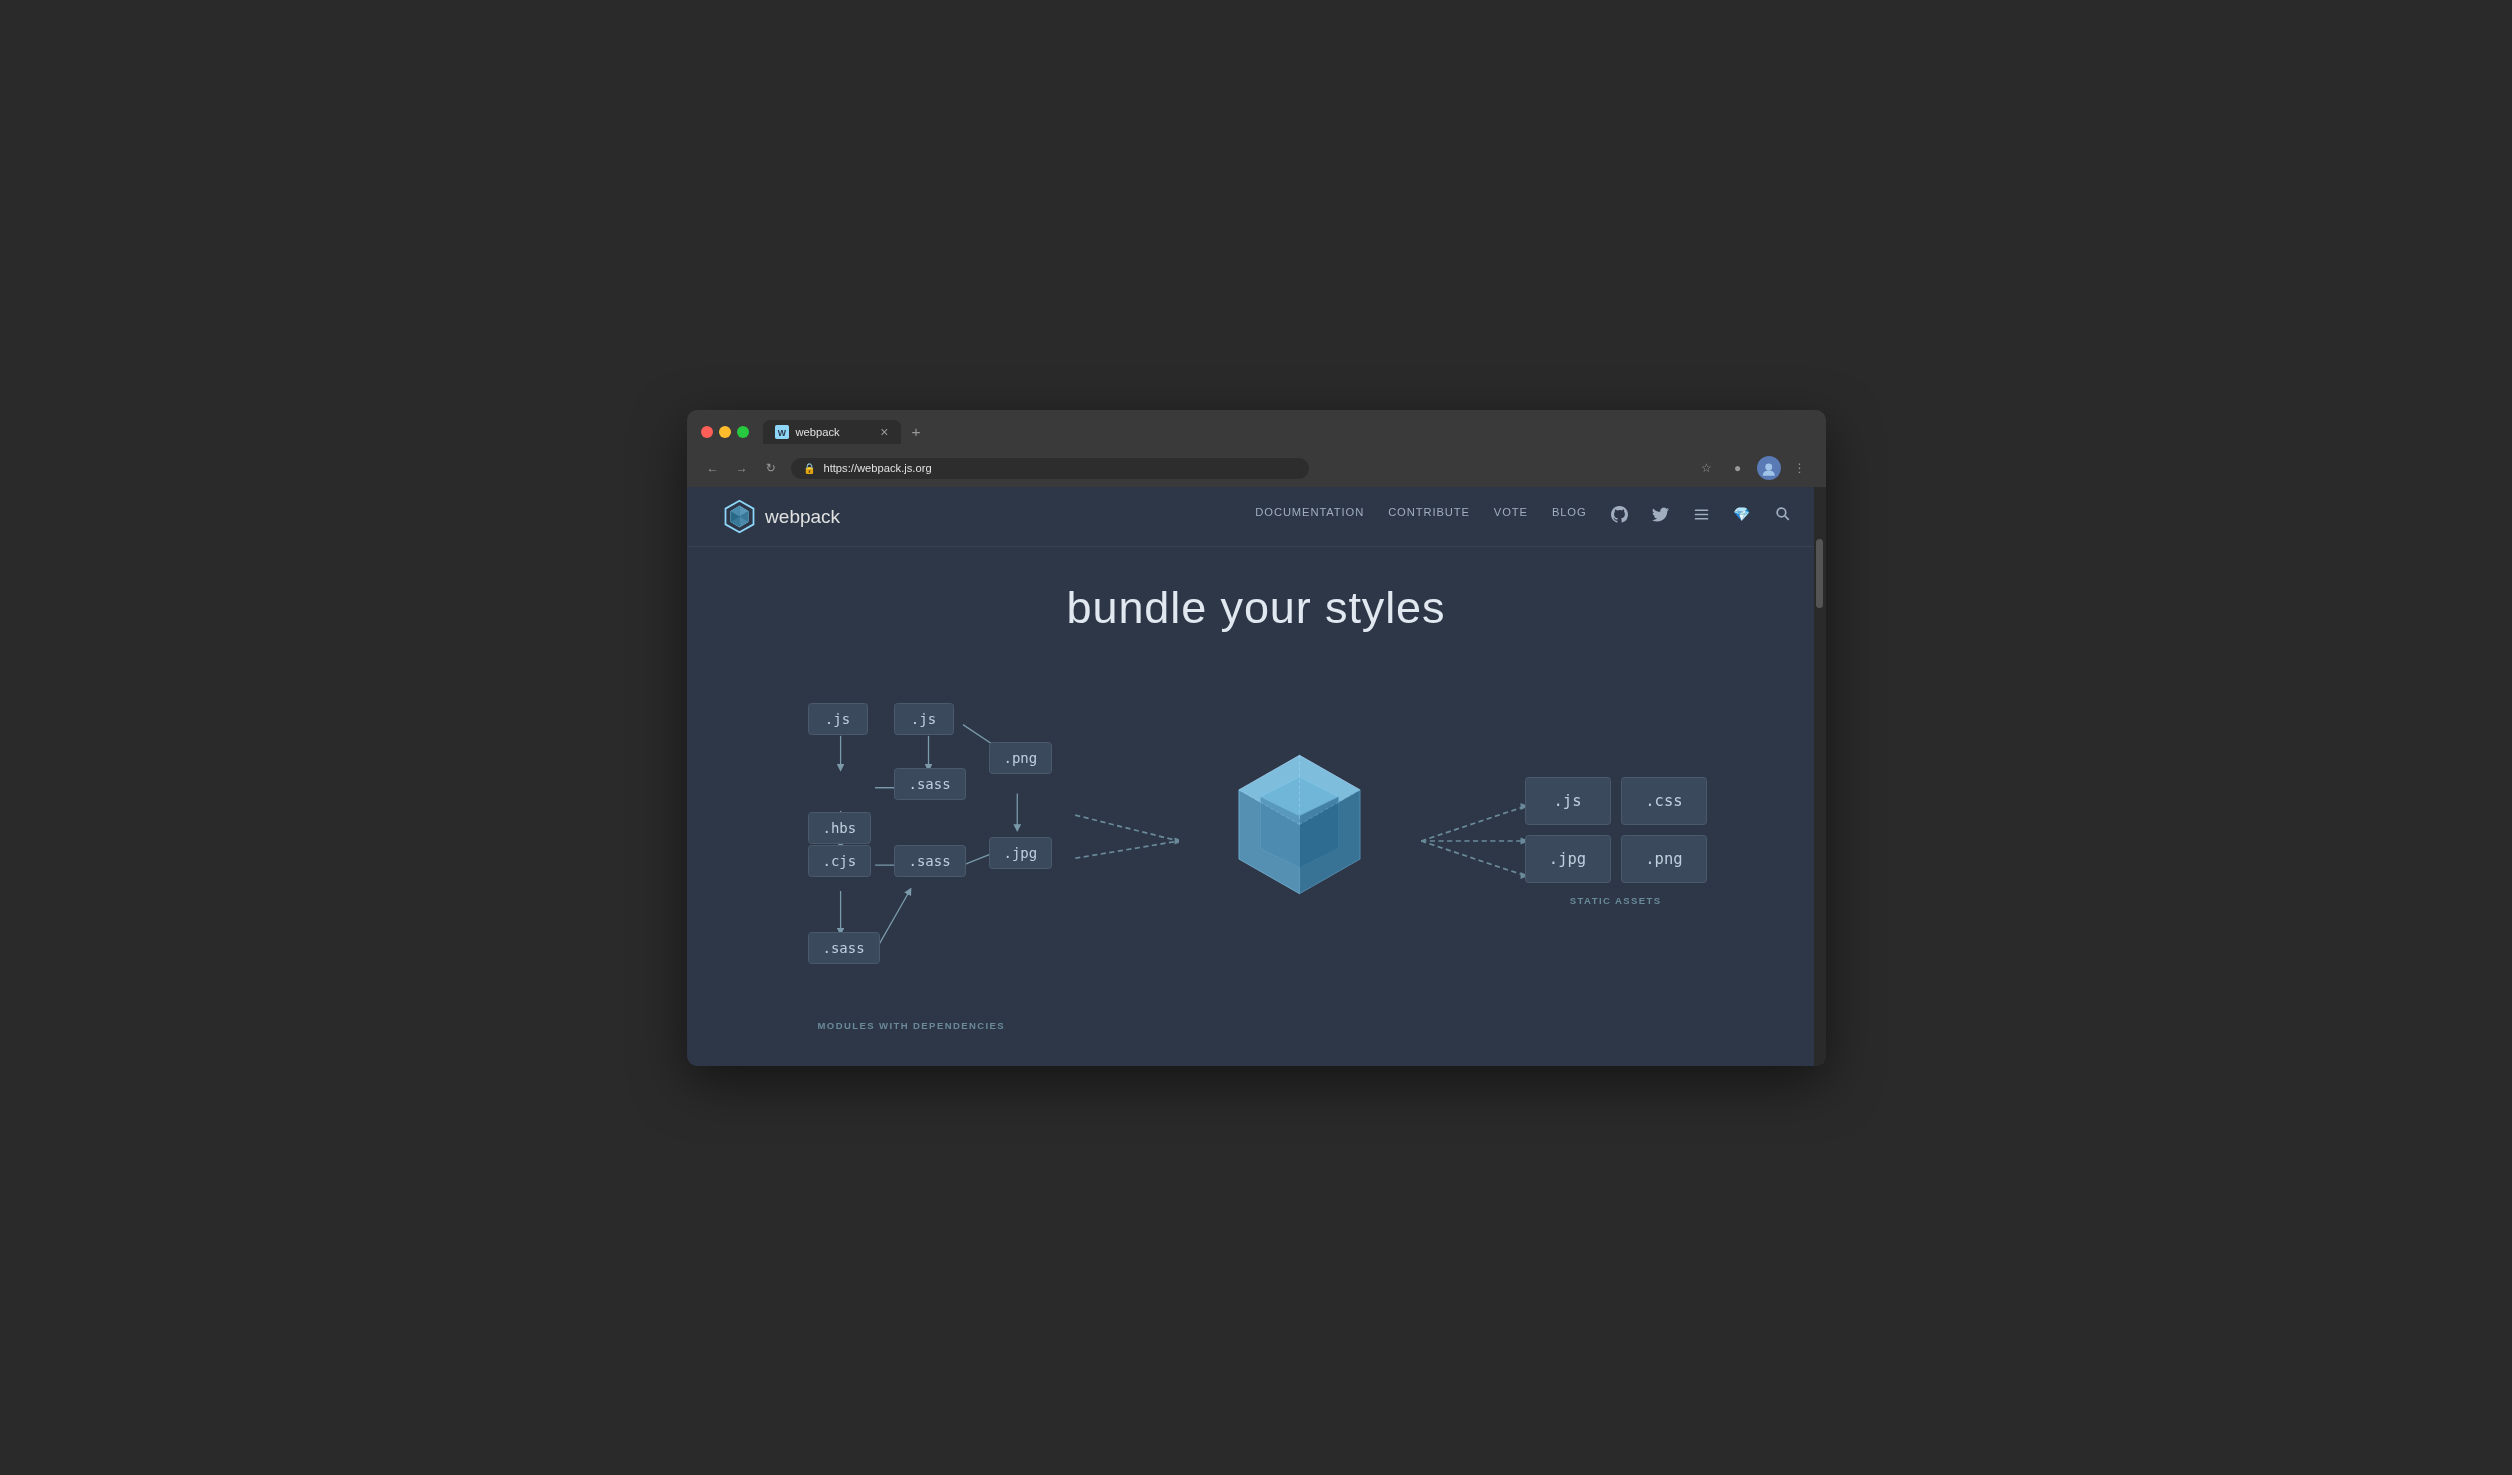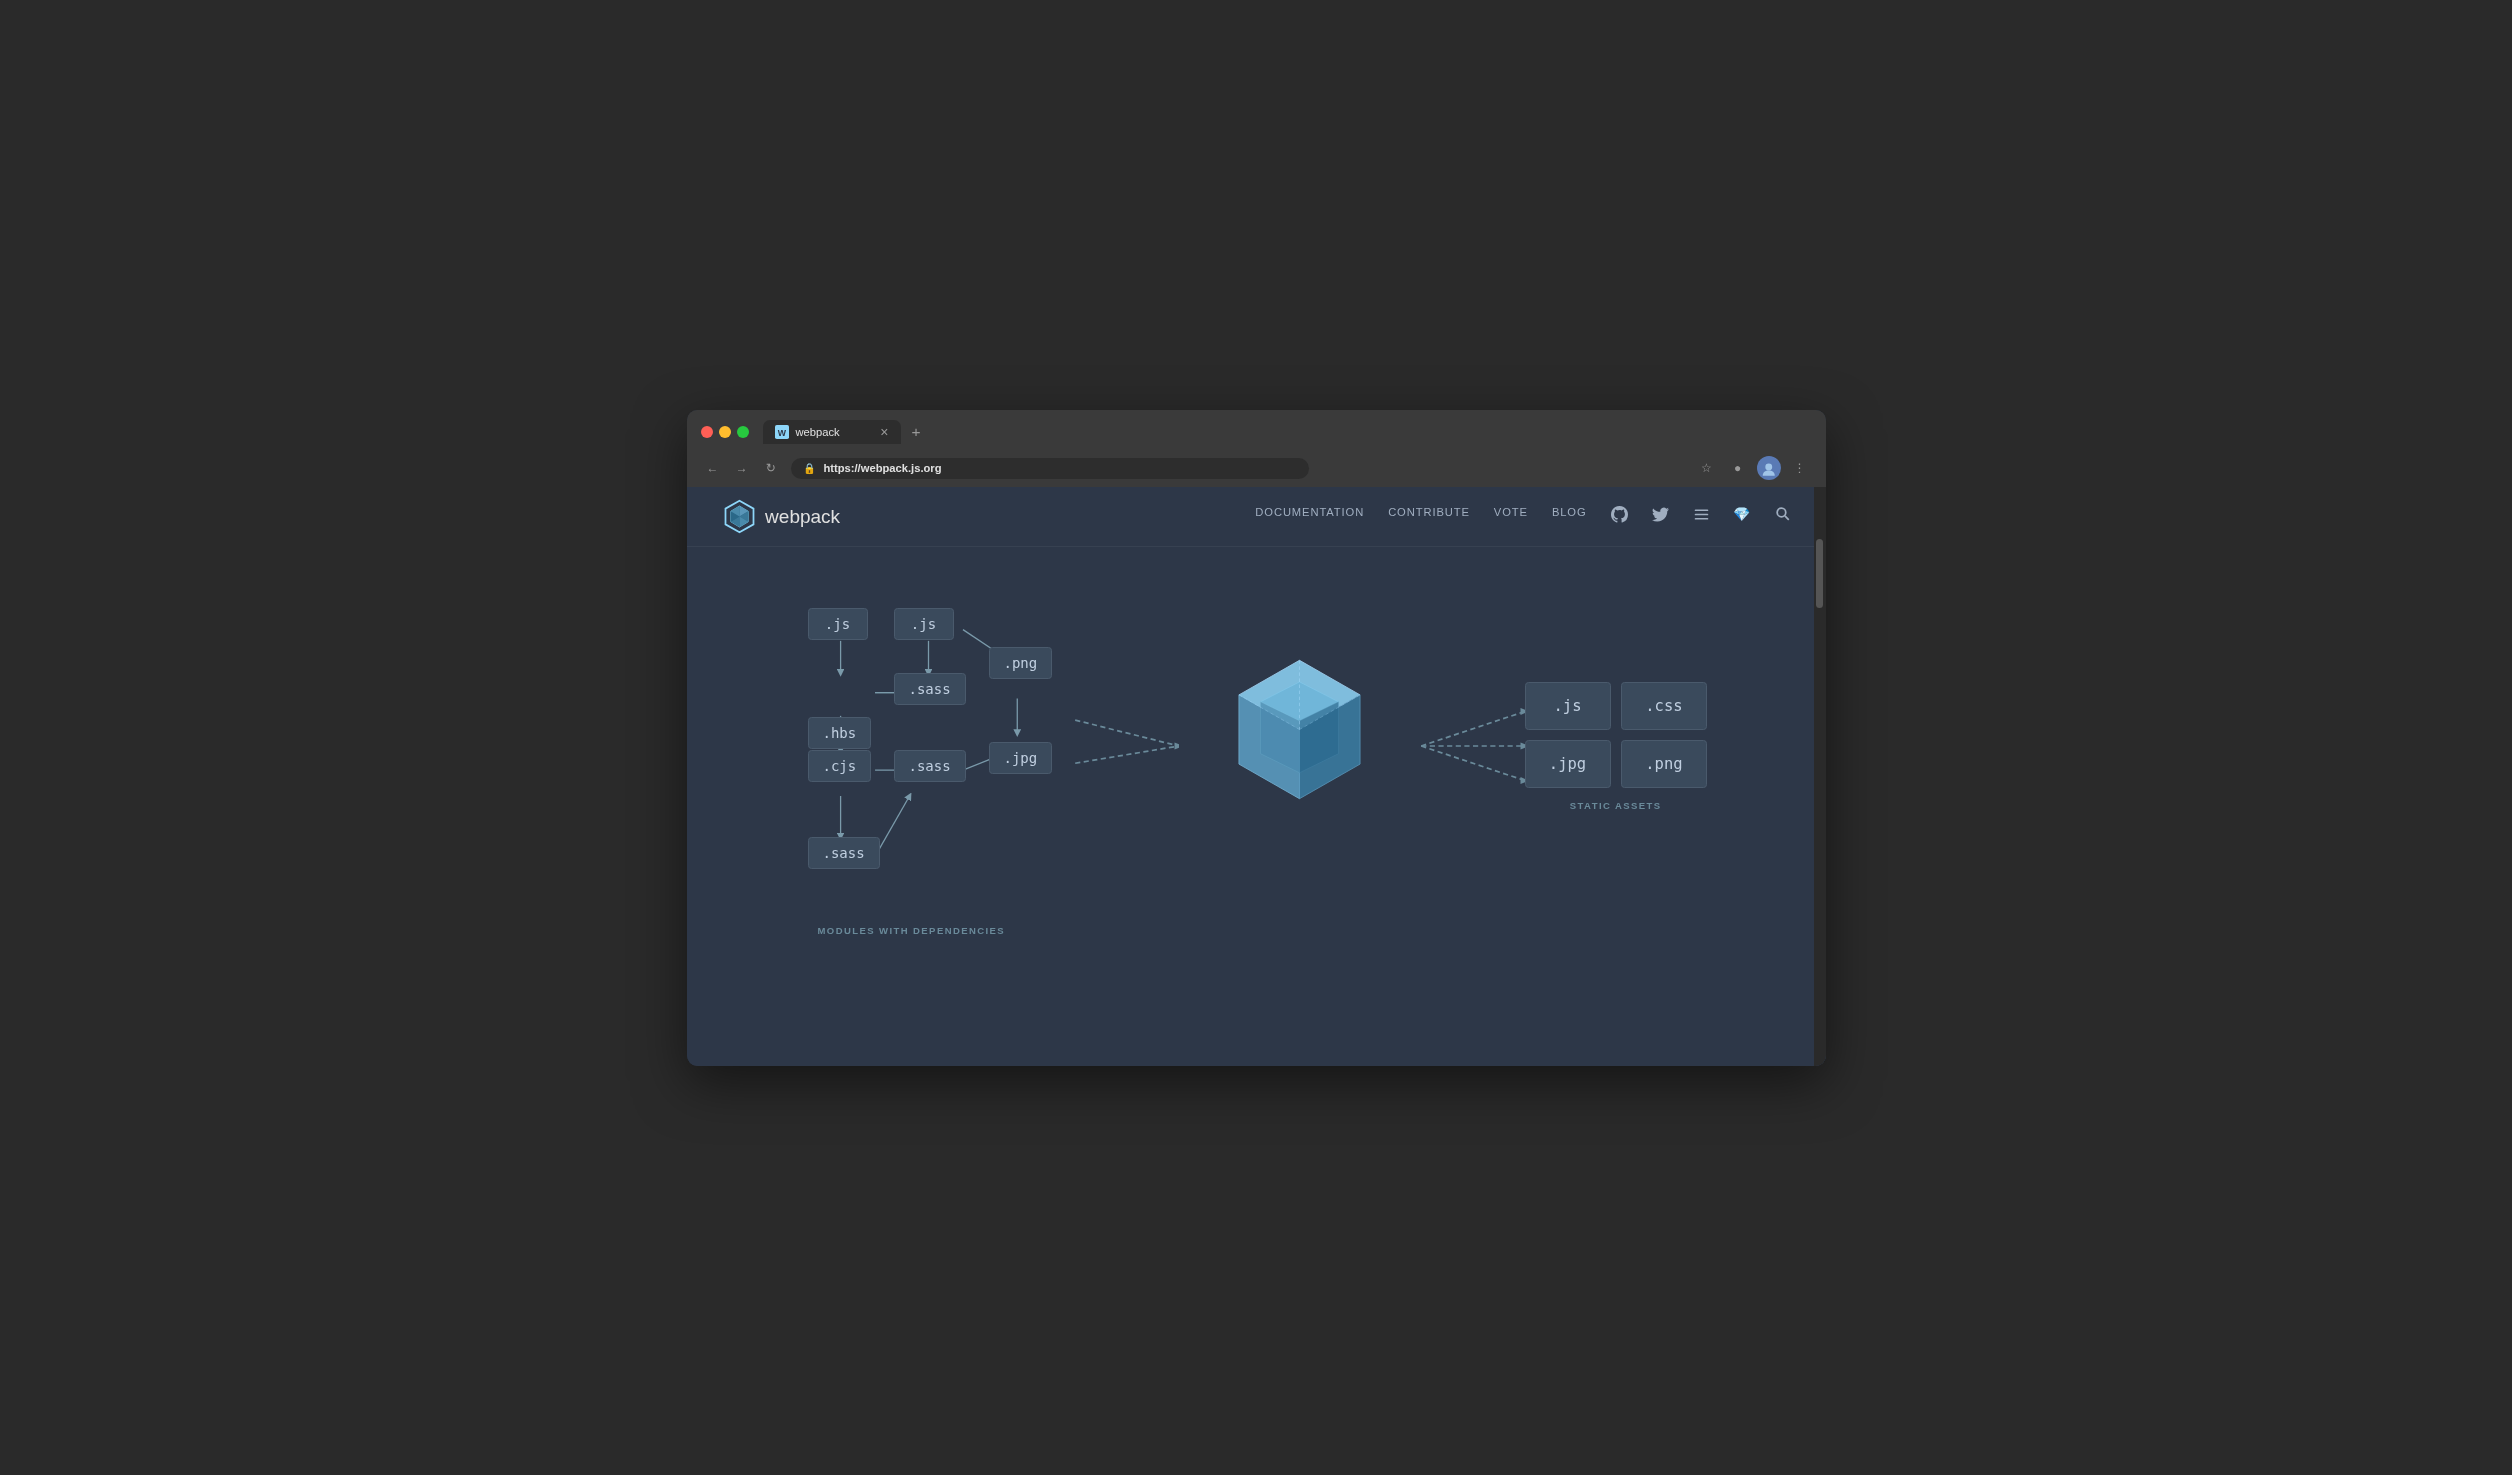--- a/index.html
+++ b/index.html
@@ -136,21 +136,20 @@
     }
 
     .lock-icon {
       color: #999;
       font-size: 10.4px;
     }
 
     .url-text {
       color: #e0e0e0;
       font-size: 11.2px;
-      font-weight: bold;
     }
 
     .browser-actions {
       display: flex;
       gap: 7px;
       align-items: center;
       margin-left: auto;
     }
 
     .browser-action-btn {
@@ -440,20 +439,21 @@
         <span class="nav-icon">
           <svg width="15.5" height="15.5" viewBox="0 0 18 18" fill="none" stroke="#a0aec0" stroke-width="2">
             <circle cx="7.5" cy="7.5" r="5"></circle>
             <line x1="11.5" y1="11.5" x2="16" y2="16"></line>
           </svg>
         </span>
       </div>
     </nav>
 
     <div class="main-content">
+      <h1 class="hero-title">bundle your  styles</h1>
 
       <div class="diagram-wrapper">
 
         <div style="position:relative; width:293px; height:328px; flex-shrink:0;">
 
           <svg style="position:absolute;top:0;left:0;width:293px;height:328px;pointer-events:none;" viewBox="0 0 340 380" width="293" height="328">
 
             <defs>
               <marker id="arr" markerWidth="6" markerHeight="6" refX="3" refY="3" orient="auto">
                 <path d="M0,0 L0,6 L6,3 z" fill="#7a9aaa"></path>

